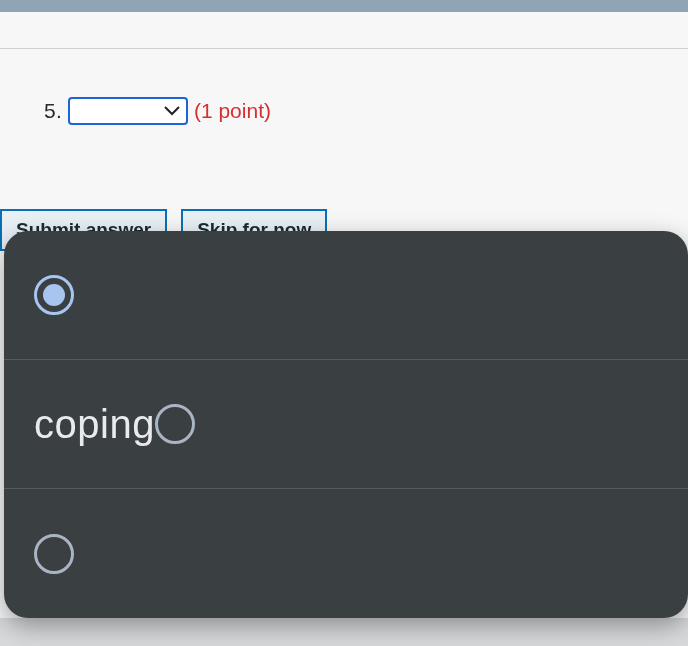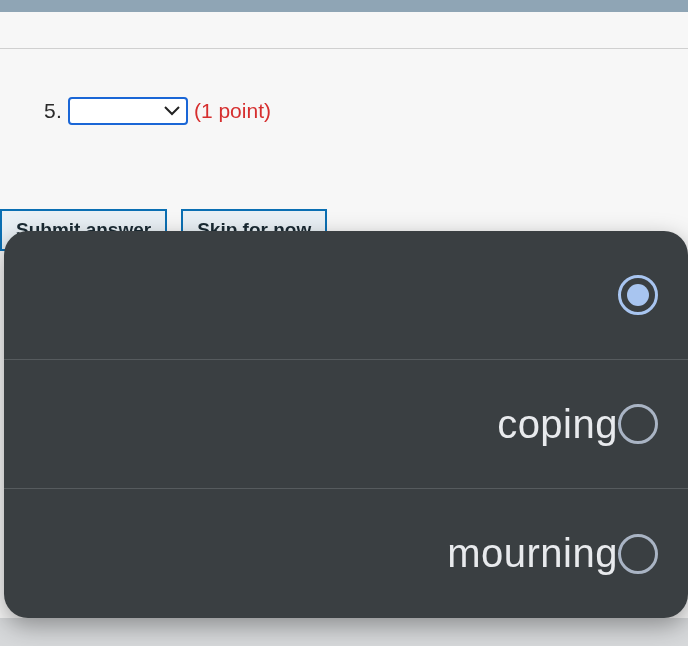--- a/index.html
+++ b/index.html
@@ -71,21 +71,21 @@
       right: 0;
       top: 231px;
       background: #3a3f42;
       border-radius: 24px;
       box-shadow: 0 8px 24px rgba(0,0,0,0.35);
       overflow: hidden;
     }
     .option-row {
       display: flex;
       align-items: center;
-      justify-content: flex-end;
+      justify-content: flex-start;
       padding: 0 30px;
       height: 129px;
       border-bottom: 1px solid #565b5e;
       cursor: pointer;
     }
     .option-row:last-child {
       border-bottom: none;
     }
     .option-label {
       font-size: 40px;
@@ -148,16 +148,15 @@
     <span class="option-label"></span>
     <span class="radio-outer selected">
       <span class="radio-inner"></span>
     </span>
   </div>
   <div class="option-row">
     <span class="option-label">coping</span>
     <span class="radio-outer"></span>
   </div>
   <div class="option-row">
-    <span class="option-label">mourning</span>
     <span class="radio-outer"></span>
   </div>
 </div>
 
 </body></html>

